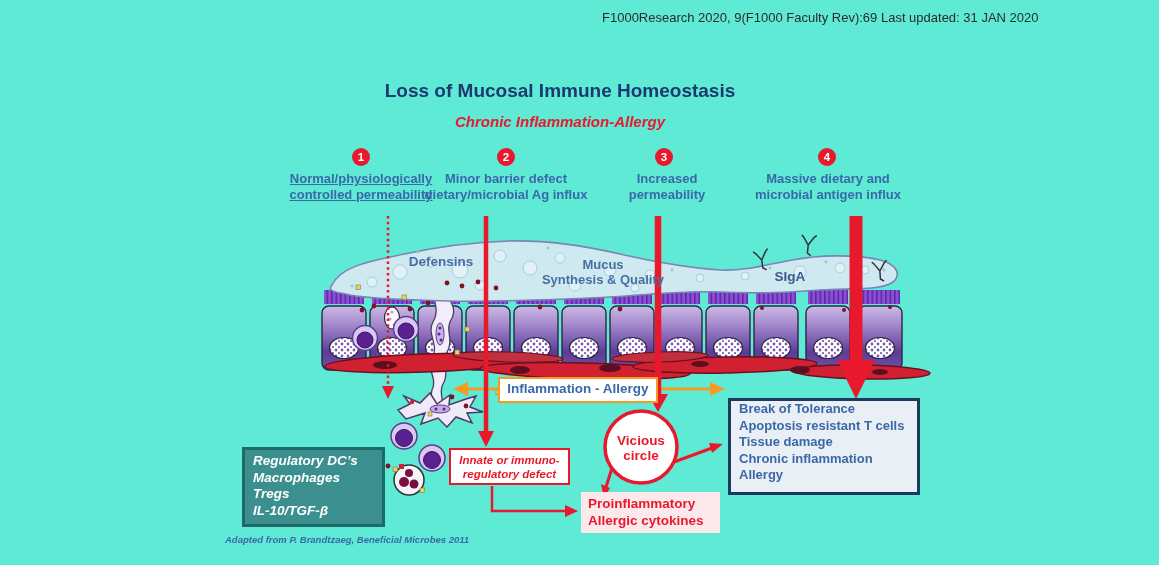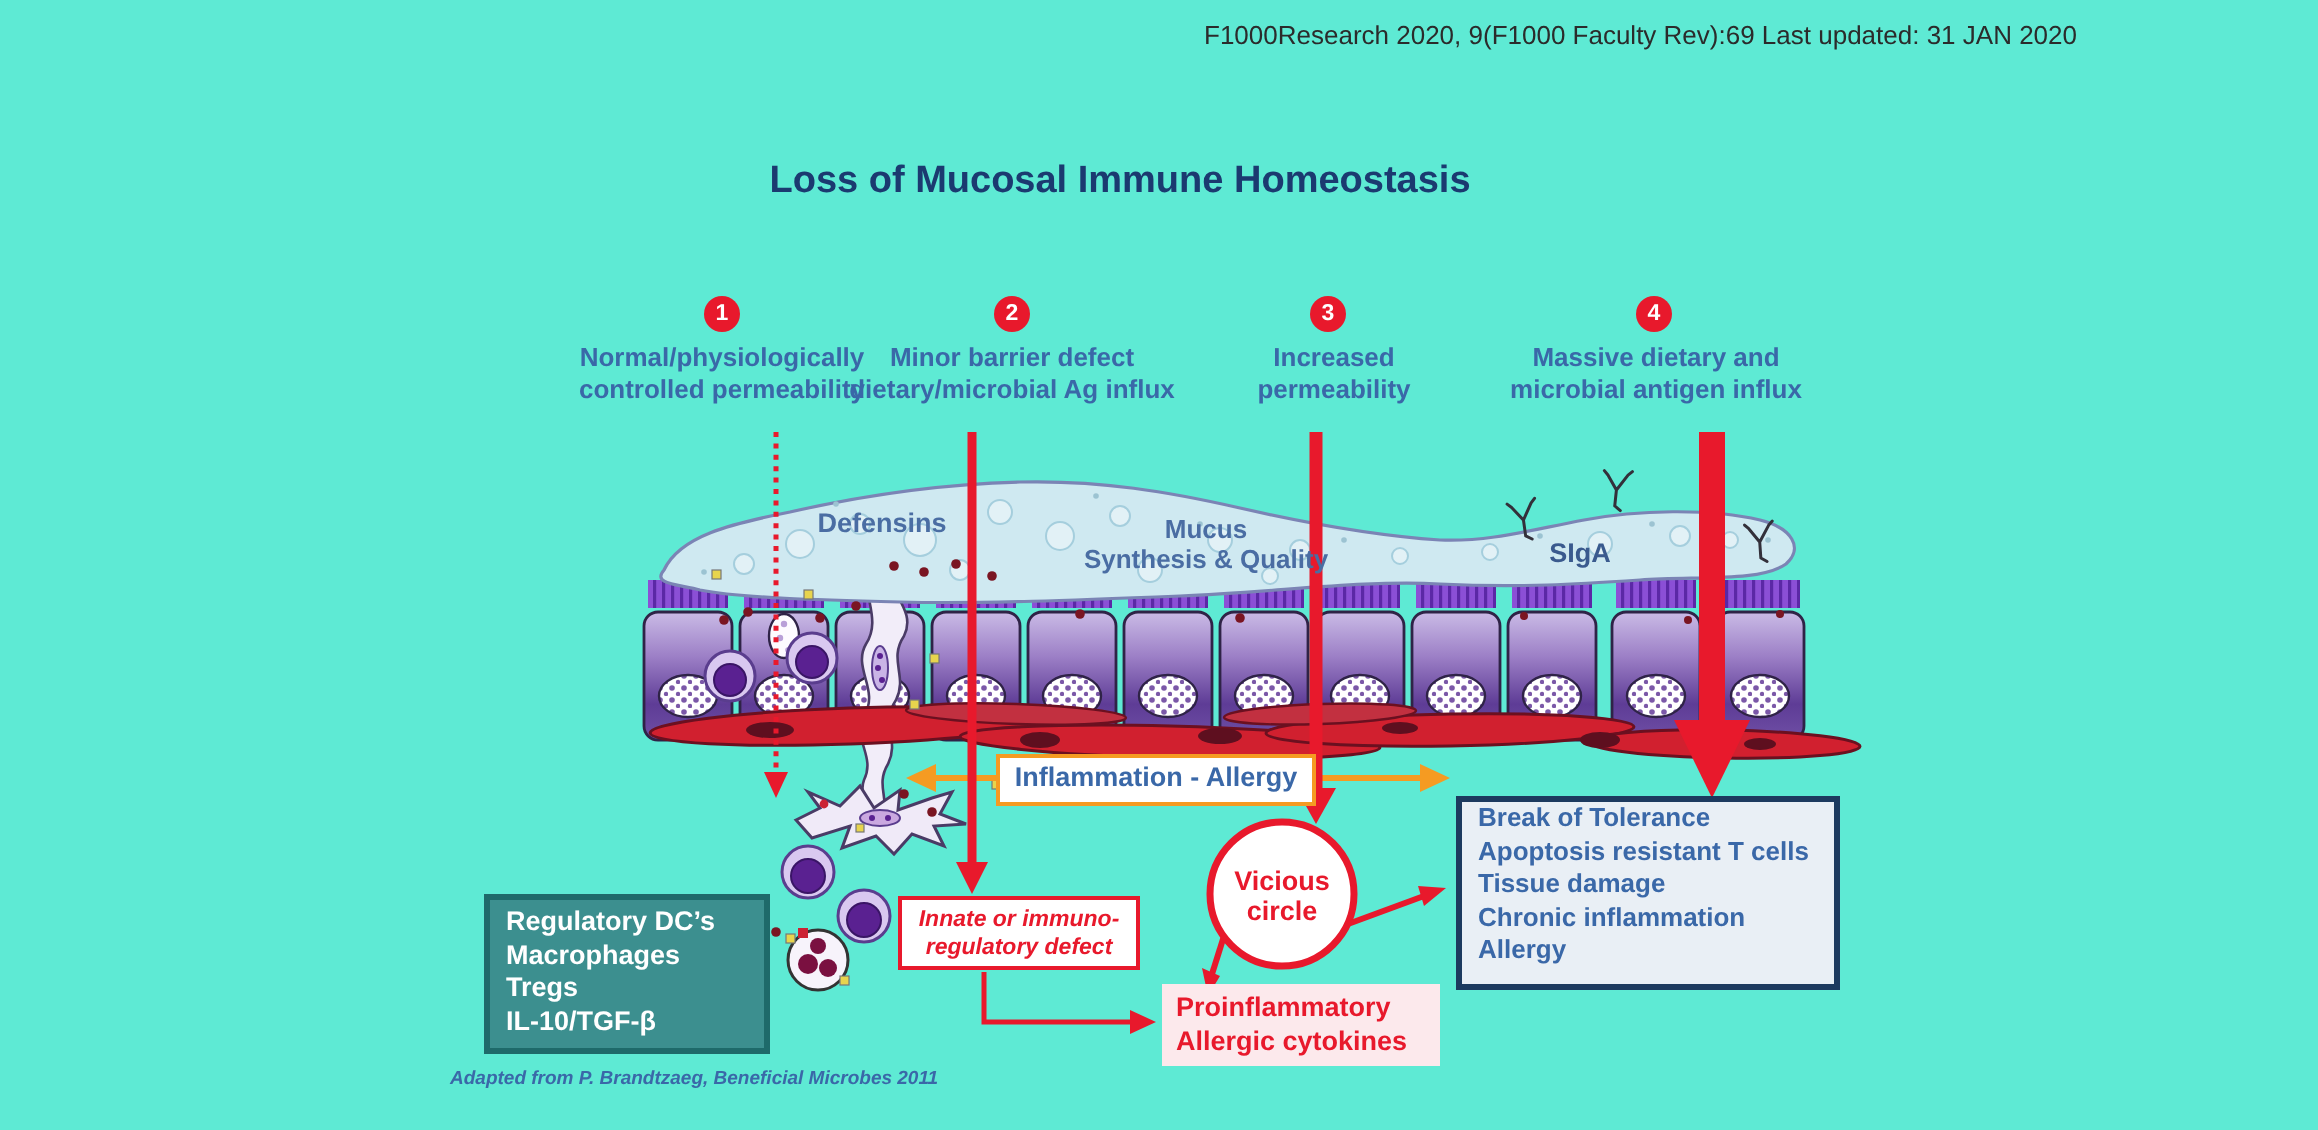--- a/index.html
+++ b/index.html
@@ -14,21 +14,21 @@
   .badge{width:18px;height:18px;border-radius:50%;background:#e8192c;color:#fff;font-size:11.5px;
          font-weight:bold;display:flex;align-items:center;justify-content:center;z-index:3;top:148px;}
   .step-label{top:171px;text-align:center;font-size:13px;font-weight:bold;color:#3a68a8;
               line-height:16px;z-index:3;}
   .muc-label{font-weight:bold;color:#4a6da3;z-index:3;text-align:center;}
   .box{z-index:3;box-sizing:border-box;}
   .tolerance-box{left:242px;top:380px;width:141px;height:61px;background:#e9eff5;
                  border:3px solid #1c3a5f;color:#3a68a8;font-weight:bold;font-size:13px;
                  line-height:16.5px;padding:3px 0 0 8px;}
   .regulatory-box{left:242px;top:447px;width:143px;height:80px;background:#3c8f8f;
-                  border:3px solid #1e6a6a;color:#ffffff;font-weight:bold;
+                  border:3px solid #1e6a6a;color:#ffffff;font-weight:bold;font-style:italic;
                   font-size:13.5px;line-height:16.5px;padding:3px 0 0 8px;}
   .inflammation-box{left:498px;top:377px;width:160px;height:26px;background:#ffffff;
                     border:2.5px solid #f59b22;color:#3a68a8;font-weight:bold;font-size:13.5px;
                     text-align:center;line-height:20px;}
   .innate-box{left:449px;top:448px;width:121px;height:37px;background:#ffffff;
               border:2.5px solid #e8192c;color:#e8192c;font-weight:bold;font-style:italic;
               font-size:11.5px;line-height:14px;text-align:center;padding-top:3px;}
   .cytokines-box{left:581px;top:492px;width:139px;height:41px;background:#fce9ec;color:#e8192c;
                  font-weight:bold;font-size:13.5px;line-height:17px;padding:3px 0 0 7px;}
   .break-box{left:728px;top:398px;width:192px;height:97px;background:#e9eff5;
@@ -41,27 +41,28 @@
   svg.illustration{left:0;top:0;z-index:1;position:absolute;}
 </style>
 </head>
 <body>
 
 <div class="page">
 
   <div class="abs header-citation">F1000Research 2020, 9(F1000 Faculty Rev):69 Last updated: 31 JAN 2020</div>
 
   <div class="abs fig-title">Loss of Mucosal Immune Homeostasis</div>
+  <div class="abs fig-subtitle">Chronic Inflammation-Allergy</div>
 
   <div class="abs badge" style="left:352px;">1</div>
   <div class="abs badge" style="left:497px;">2</div>
   <div class="abs badge" style="left:655px;">3</div>
   <div class="abs badge" style="left:818px;">4</div>
 
-  <div class="abs step-label" style="left:251px;width:220px;">
+  <div class="abs step-label" style="left:251px;width:220px;text-decoration:underline;">
     <div>Normal/physiologically</div>
     <div>controlled permeability</div>
   </div>
   <div class="abs step-label" style="left:396px;width:220px;">
     <div>Minor barrier defect</div>
     <div>dietary/microbial Ag influx</div>
   </div>
   <div class="abs step-label" style="left:577px;width:180px;">
     <div>Increased</div>
     <div>permeability</div>

